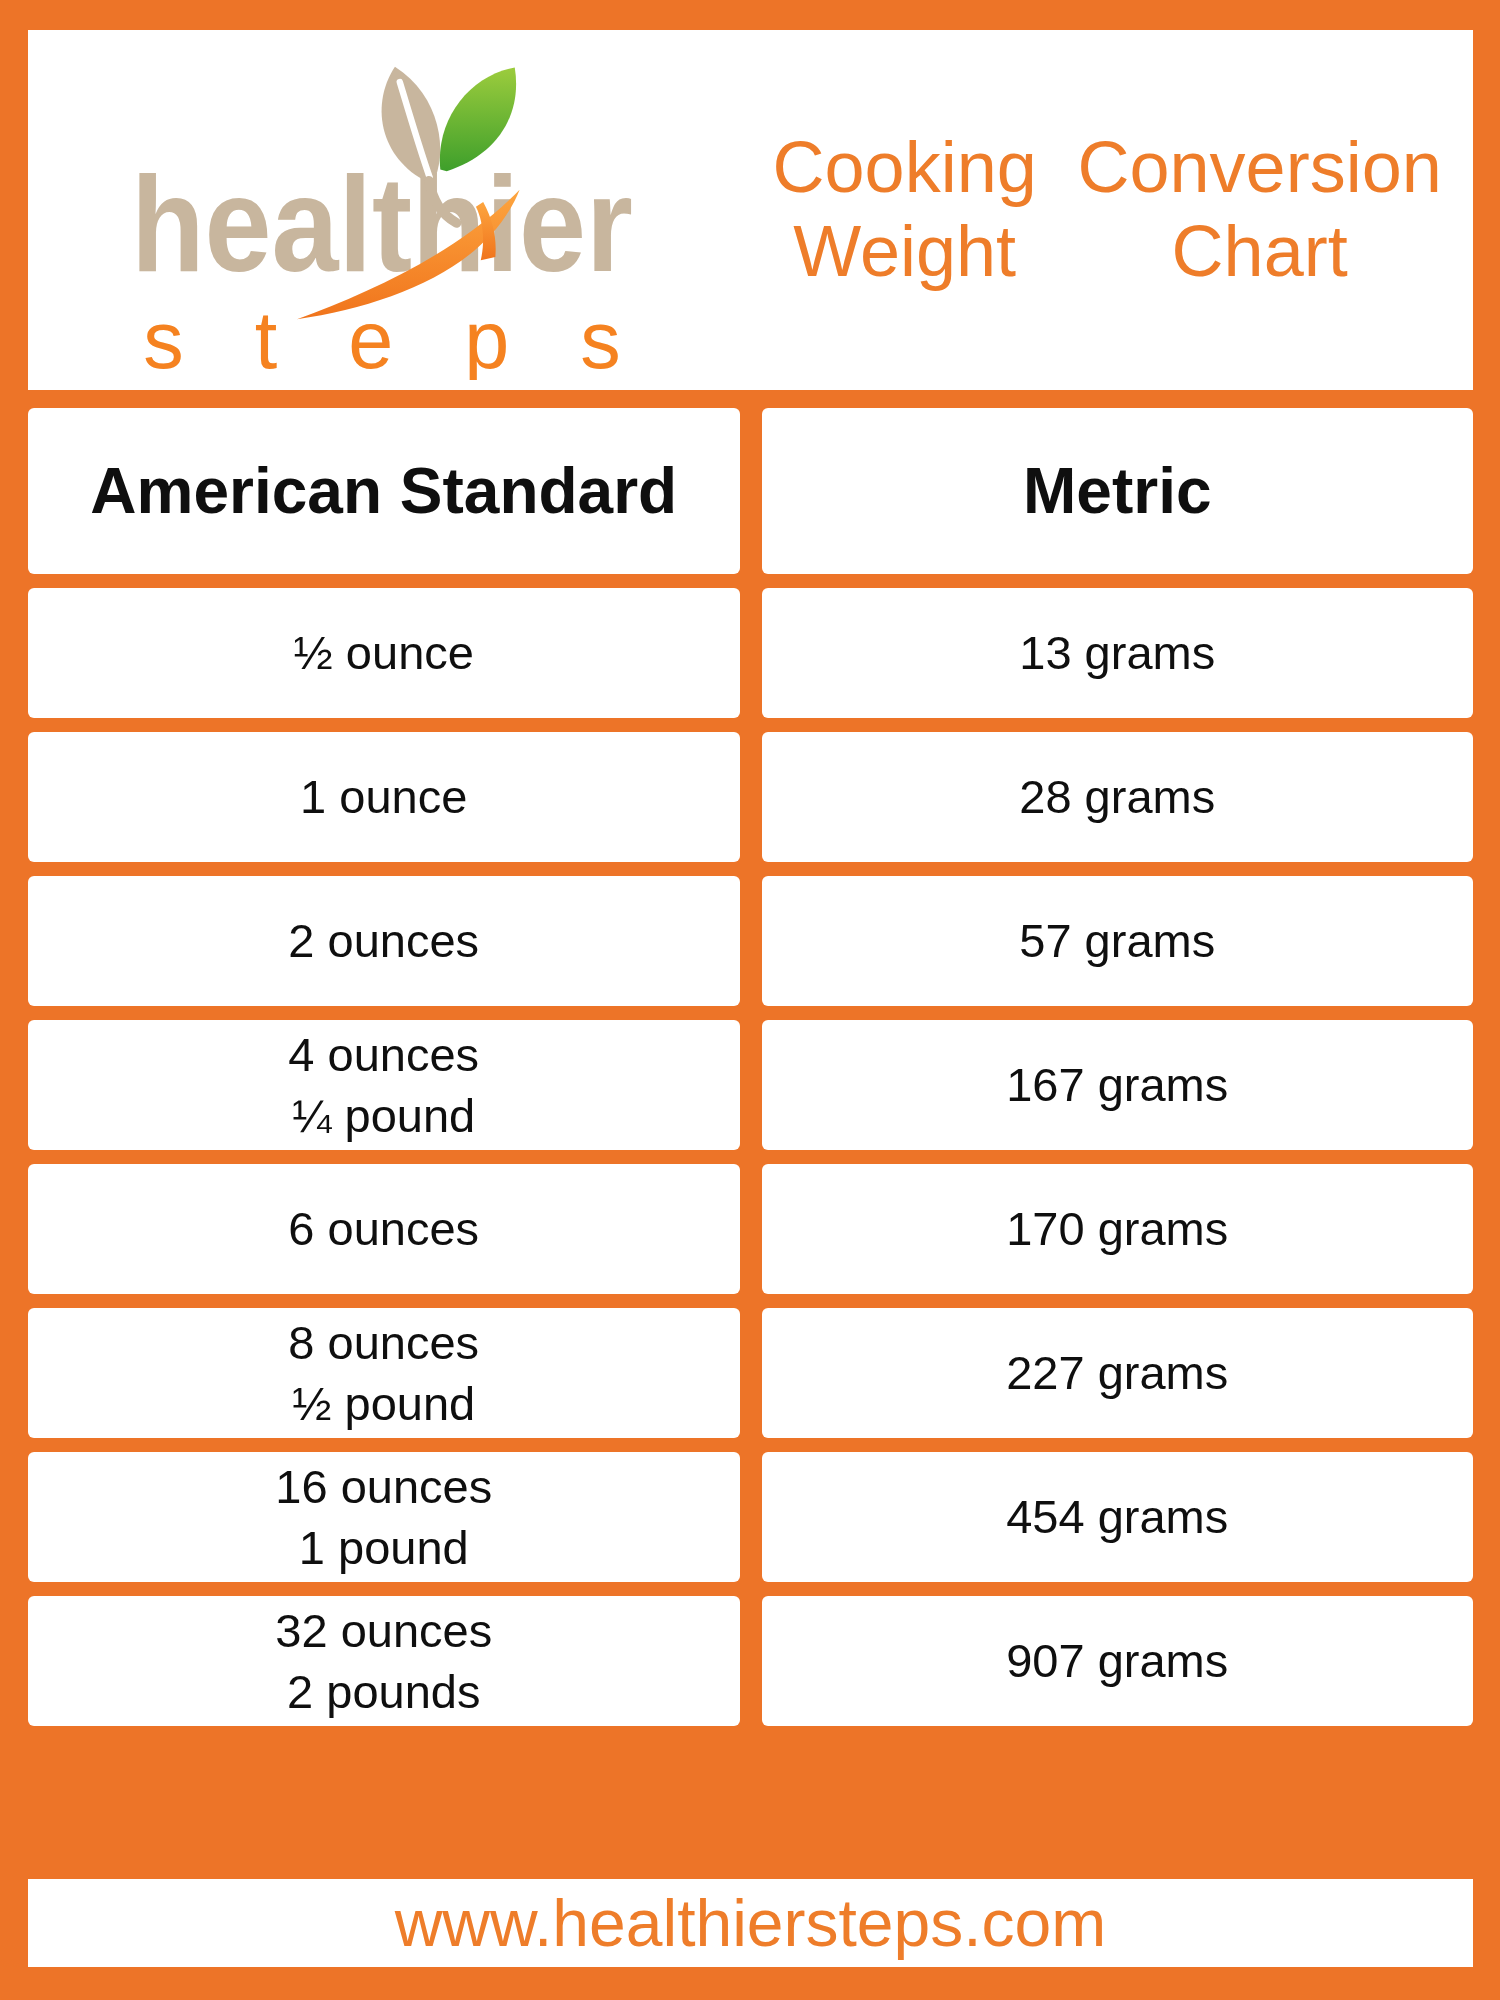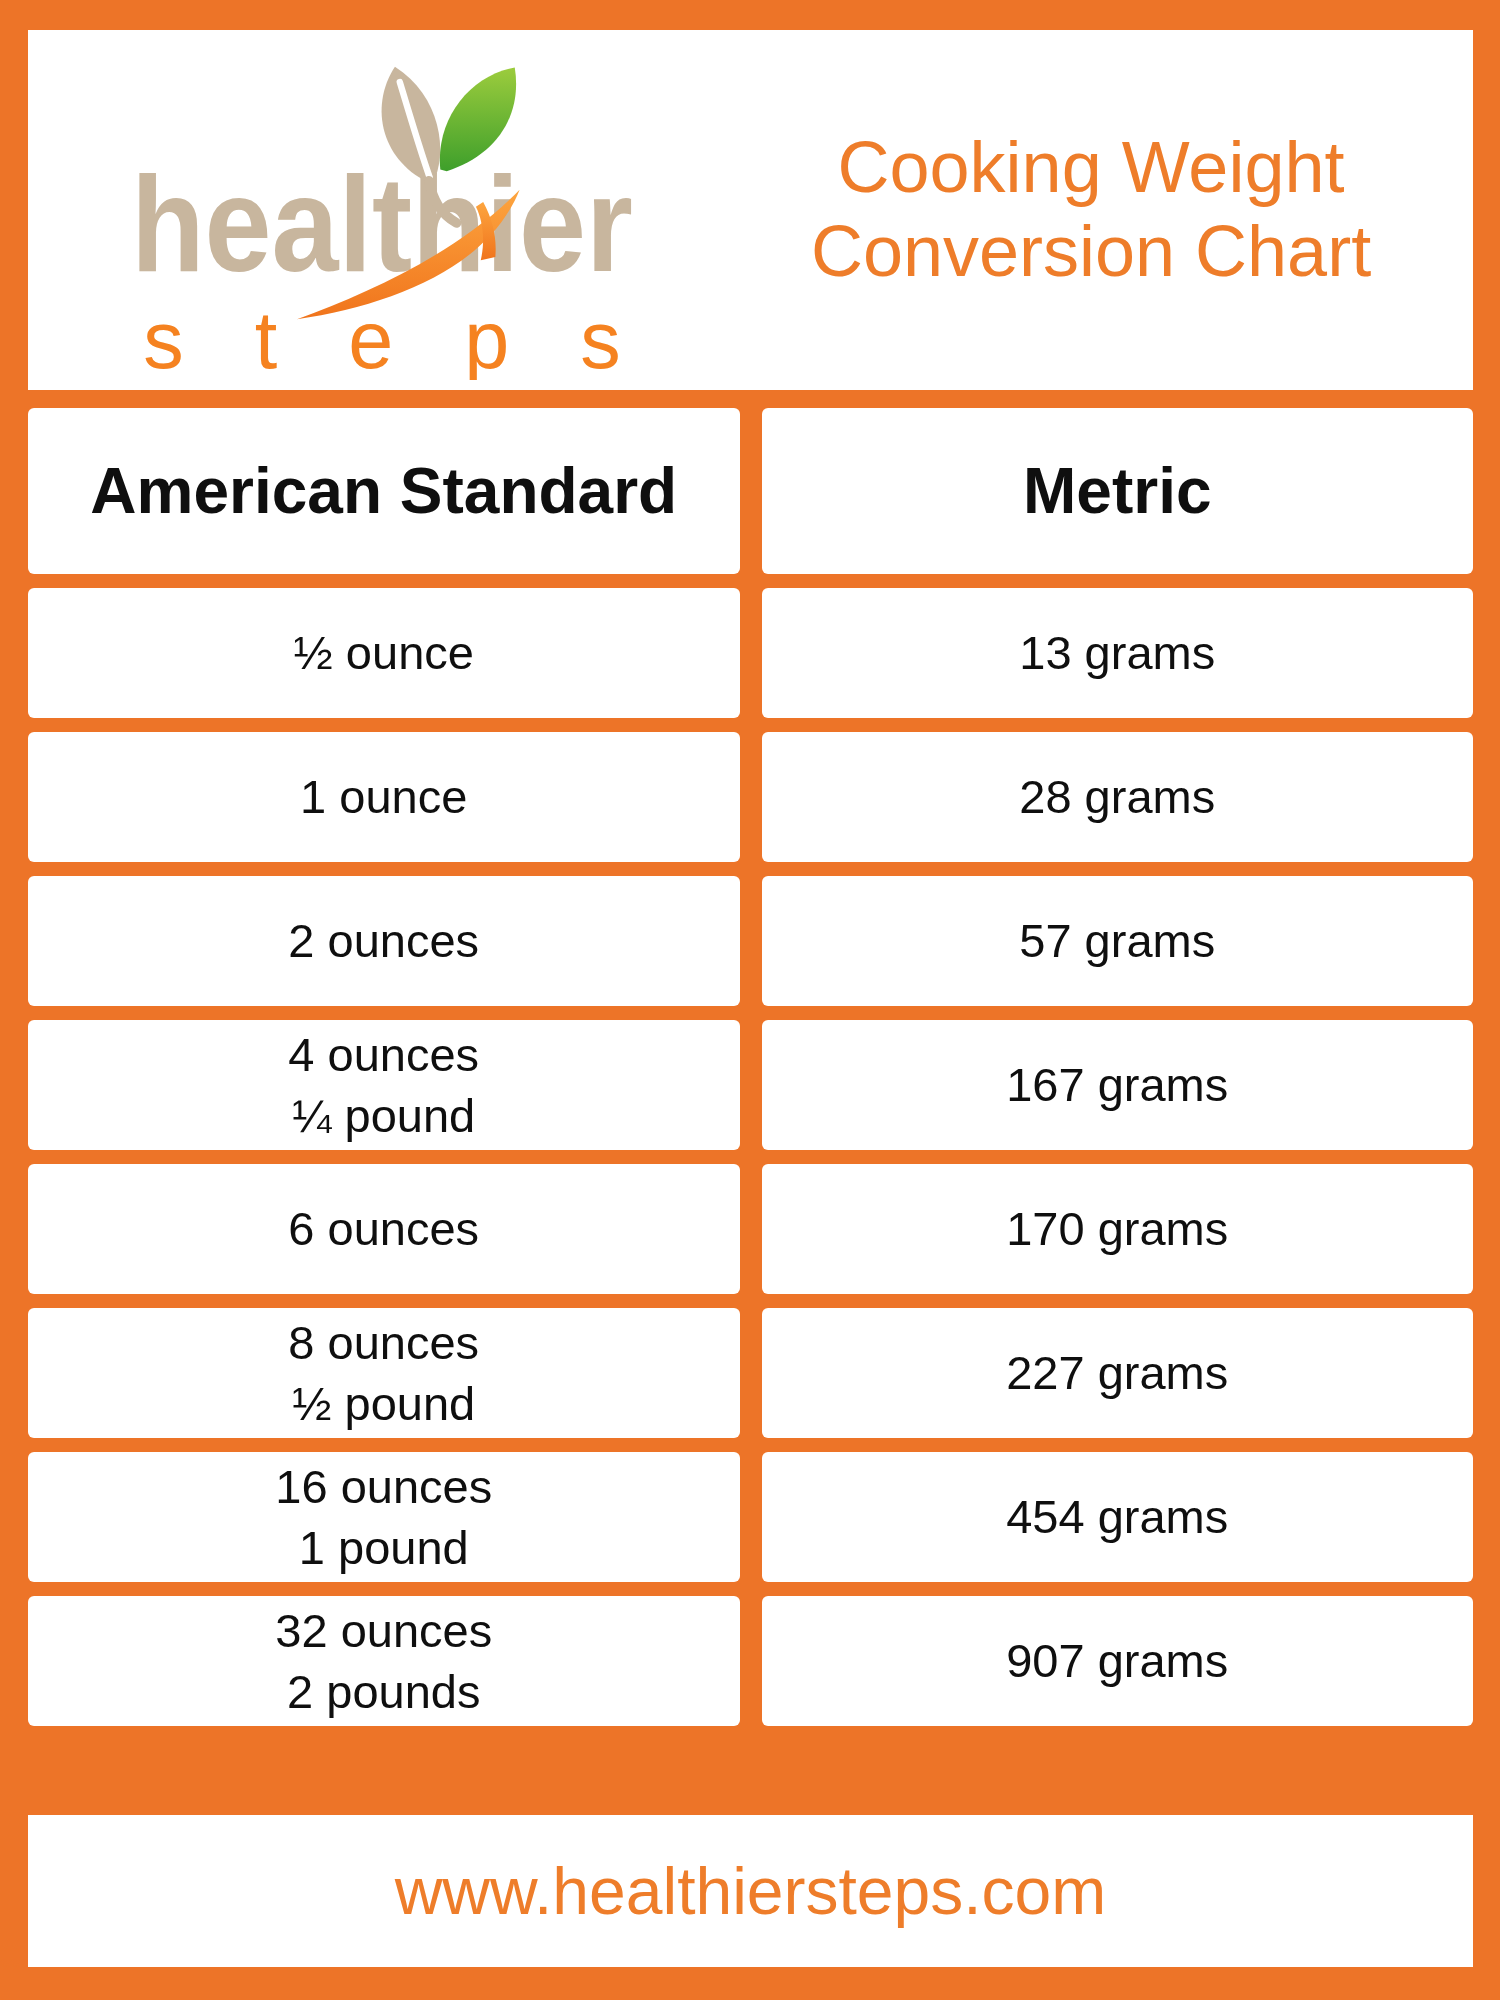--- a/index.html
+++ b/index.html
@@ -19,21 +19,21 @@
     align-items:stretch;
     margin-bottom:18px;
     flex:0 0 auto;
   }
   .logo-wrap{
     width:49%;
     display:flex;align-items:center;justify-content:center;
   }
   .title-wrap{
     width:51%;
-    display:flex;flex-direction:column;align-items:center;justify-content:center;
+    display:flex;flex-direction:row;align-items:center;justify-content:center;
     text-align:center;
     color:#EE7D2A;
     font-size:72px;
     line-height:1.16;
     padding-right:27px;
     box-sizing:border-box;
   }
   .table-head,.trow{
     display:grid;
     grid-template-columns:1fr 1fr;
@@ -55,21 +55,21 @@
     font-size:64px;
     letter-spacing:0px;
   }
   .trow .cell{
     font-size:47px;
     line-height:1.3;
   }
   .footer-box{
     margin-top:auto;
     background:#ffffff;
-    height:152px;
+    height:88px;
     display:flex;align-items:center;justify-content:center;
     color:#EE7D2A;
     font-size:66px;
     flex:0 0 auto;
   }
   svg text{font-family:"Liberation Sans","DejaVu Sans",sans-serif;}
 </style>
 <title>Cooking Weight Measurement Conversion Chart</title></head>
 <body>
 

